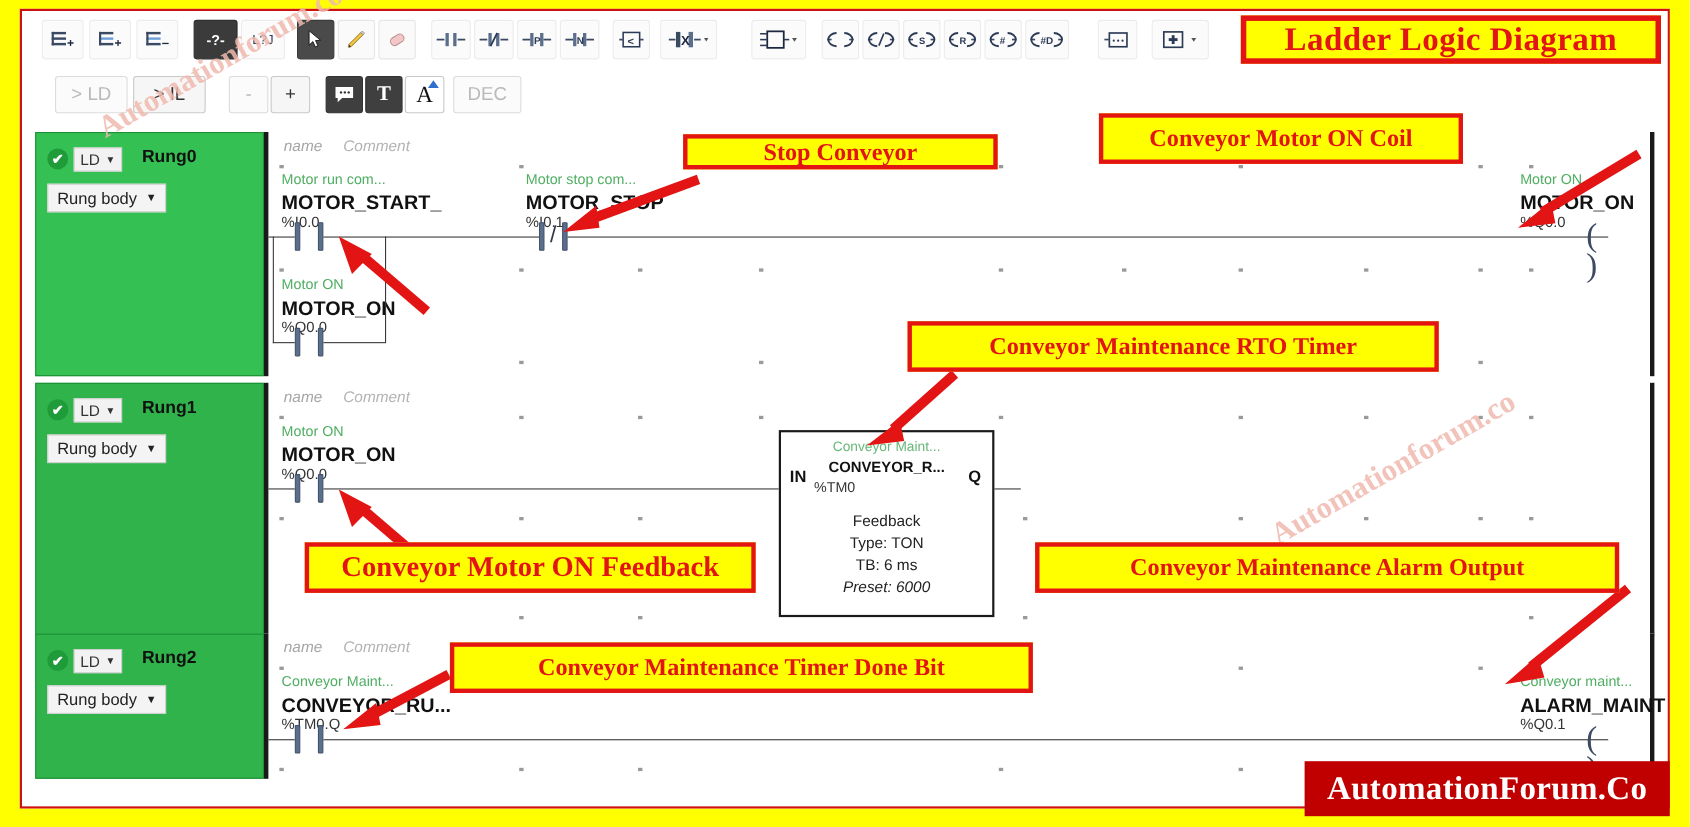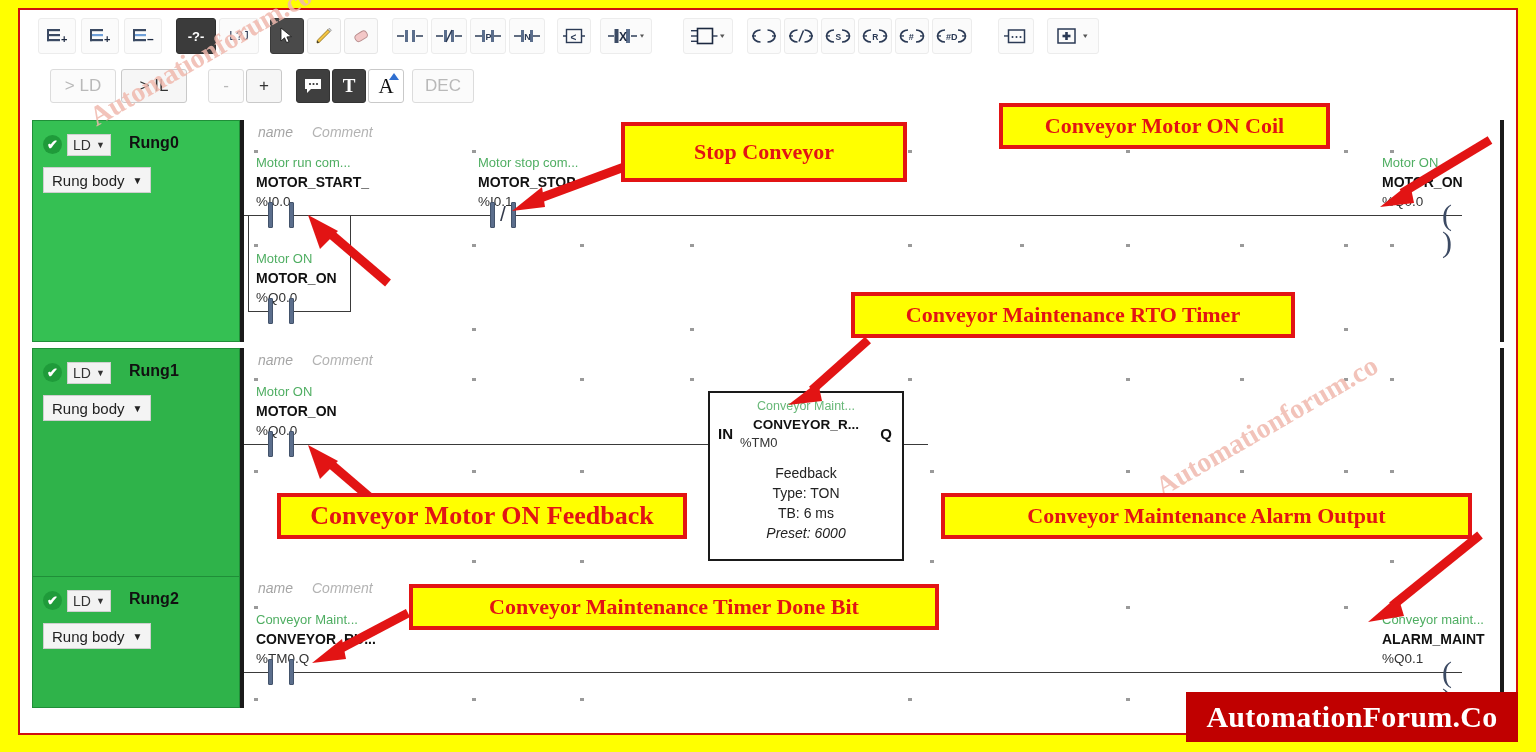--- a/index.html
+++ b/index.html
@@ -76,21 +76,21 @@
 
   .hdr-name{position:absolute;font-size:14px;color:#a5a5a5;font-style:italic;}
   .hdr-comment{position:absolute;font-size:14px;color:#b3b3b3;font-style:italic;}
 
   .griddot{position:absolute;width:4px;height:3px;background:#9a9a9a;}
 
   .wire{position:absolute;background:#3a3a3a;height:1.3px;}
   .vwire{position:absolute;background:#3a3a3a;width:1.3px;}
 
   .lbl-green{position:absolute;font-size:13px;color:#4fae62;white-space:nowrap;}
-  .lbl-bold{position:absolute;font-size:14px;font-weight:bold;color:#111;white-space:nowrap;}
+  .lbl-bold{position:absolute;font-size:18px;font-weight:bold;color:#111;white-space:nowrap;}
   .lbl-addr{position:absolute;font-size:13.5px;color:#333;white-space:nowrap;}
 
   .contact{position:absolute;width:26px;height:26px;}
   .contact .bar{position:absolute;top:0;width:5px;height:26px;background:#5b6e8c;border:1px solid #43536b;box-sizing:border-box;border-radius:1px;}
   .contact .bl{left:0;} .contact .br{right:0;}
   .contact .slash{position:absolute;left:10px;top:-1px;font-size:21px;color:#33394a;font-family:"Liberation Sans",sans-serif;line-height:26px;}
 
   .coil{position:absolute;width:36px;height:28px;color:#3c4a63;font-size:30px;letter-spacing:4px;
         font-family:"Liberation Serif",serif;line-height:27px;}
 
@@ -618,31 +618,34 @@
 </svg>
 <svg class="arrow" style="left:1320px;top:530px;width:180px;height:90px;">
   <path d="M160 5 L72 76" stroke="#e21414" stroke-width="9" fill="none"></path>
   <path d="M48 92 L78 66 L84 86 Z" fill="#e21414"></path>
 </svg>
 <svg class="arrow" style="left:290px;top:605px;width:130px;height:70px;">
   <path d="M118 8 L46 46" stroke="#e21414" stroke-width="9" fill="none"></path>
   <path d="M22 58 L52 34 L56 54 Z" fill="#e21414"></path>
 </svg>
 
-
-<div class="callout" style="left:621px;top:122px;width:286px;height:60px;font-size:22px;">
+<div class="title-callout" style="left:1128px;top:14px;width:382px;height:44px;">
+  <span>Ladder Logic Diagram</span>
+</div>
+
+<div class="callout" style="left:621px;top:122px;width:286px;height:32px;font-size:22px;">
   <span>Stop Conveyor</span>
 </div>
 
 <div class="callout" style="left:999px;top:103px;width:331px;height:46px;font-size:22px;">
   <span>Conveyor Motor ON Coil</span>
 </div>
 
 
-<div class="callout" style="left:851px;top:292px;width:444px;height:46px;font-size:22px;">
+<div class="callout" style="left:825px;top:292px;width:483px;height:46px;font-size:22px;">
   <span>Conveyor Maintenance RTO Timer</span>
 </div>
 
 <div class="callout" style="left:277px;top:493px;width:410px;height:46px;font-size:26px;">
   <span>Conveyor Motor ON Feedback</span>
 </div>
 
 <div class="callout" style="left:941px;top:493px;width:531px;height:46px;font-size:22px;">
   <span>Conveyor Maintenance Alarm Output</span>
 </div>

